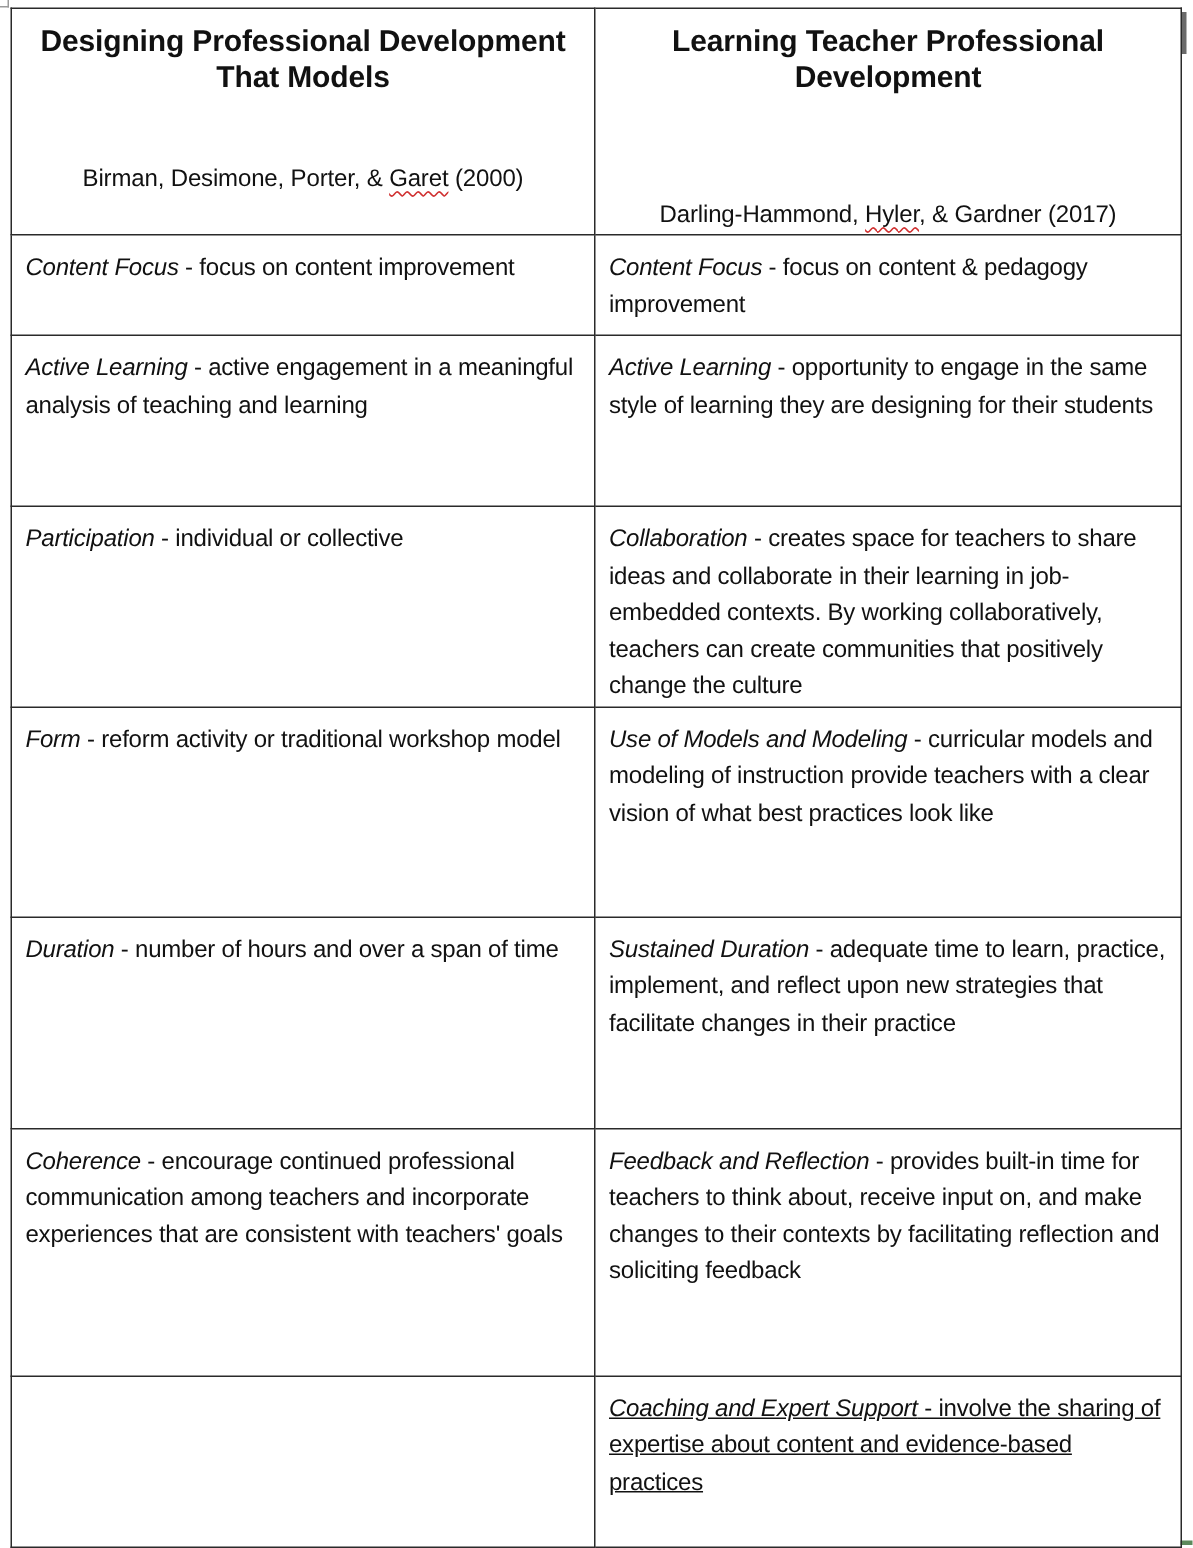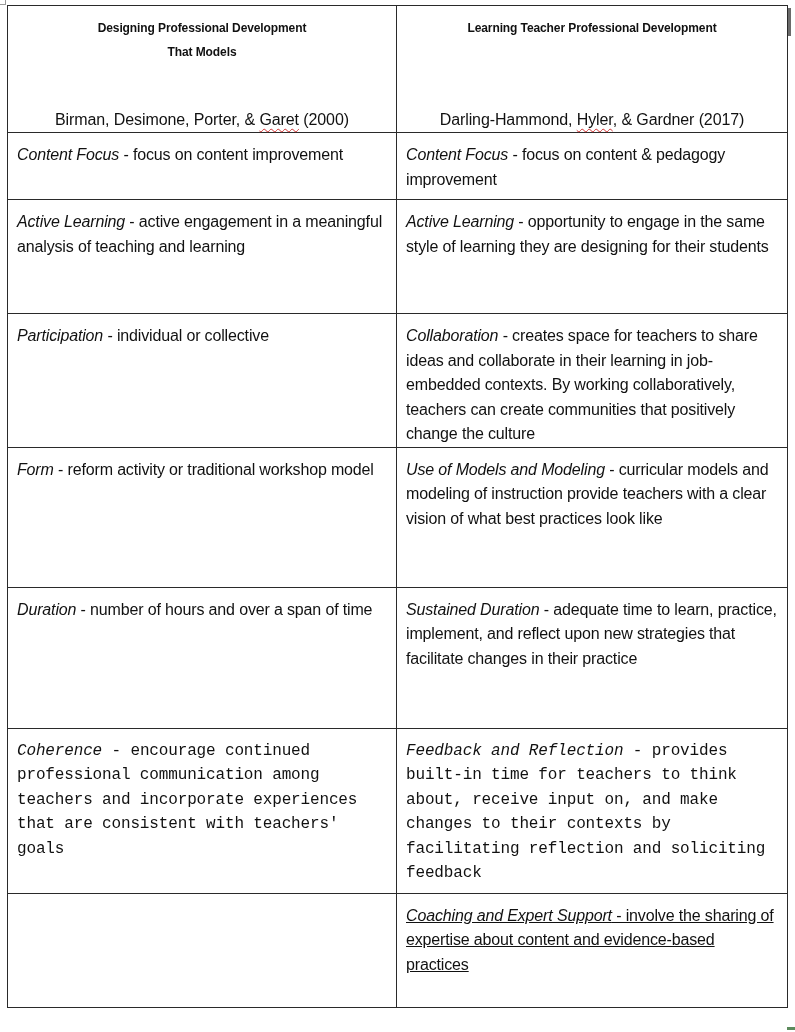--- a/index.html
+++ b/index.html
@@ -54,21 +54,21 @@
       padding: 0;
     }
     col.c1 { width: 389px; }
     col.c2 { width: 391px; }
     th {
       font-weight: normal;
       text-align: center;
     }
     .hdr-title {
       font-weight: bold;
-      font-size: 12px;
+      font-size: 20px;
       line-height: 24px;
       padding-top: 10px;
       letter-spacing: -0.1px;
     }
     .hdr-authors {
       font-size: 16px;
       line-height: 24px;
       letter-spacing: -0.1px;
       margin-top: 44px;
     }
@@ -86,21 +86,21 @@
       padding: 10px 8px 0 9px;
       letter-spacing: -0.15px;
     }
     .cell .term { font-style: italic; }
     tr.r-head   { height: 92px; }
     tr.r1 { height: 67px; }
     tr.r2 { height: 114px; }
     tr.r3 { height: 133px; }
     tr.r4 { height: 140px; }
     tr.r5 { height: 141px; }
-    tr.r6 { height: 165px; font-family: Liberation Mono, monospace; }
+    tr.r6 { height: 165px; }
     tr.r7 { height: 114px; text-decoration: underline; }
   </style>
 </head>
 <body>
 
 <div class="corner-mark"></div>
 <div class="side-mark"></div>
 <div class="foot-mark"></div>
 
 <table class="compare">

